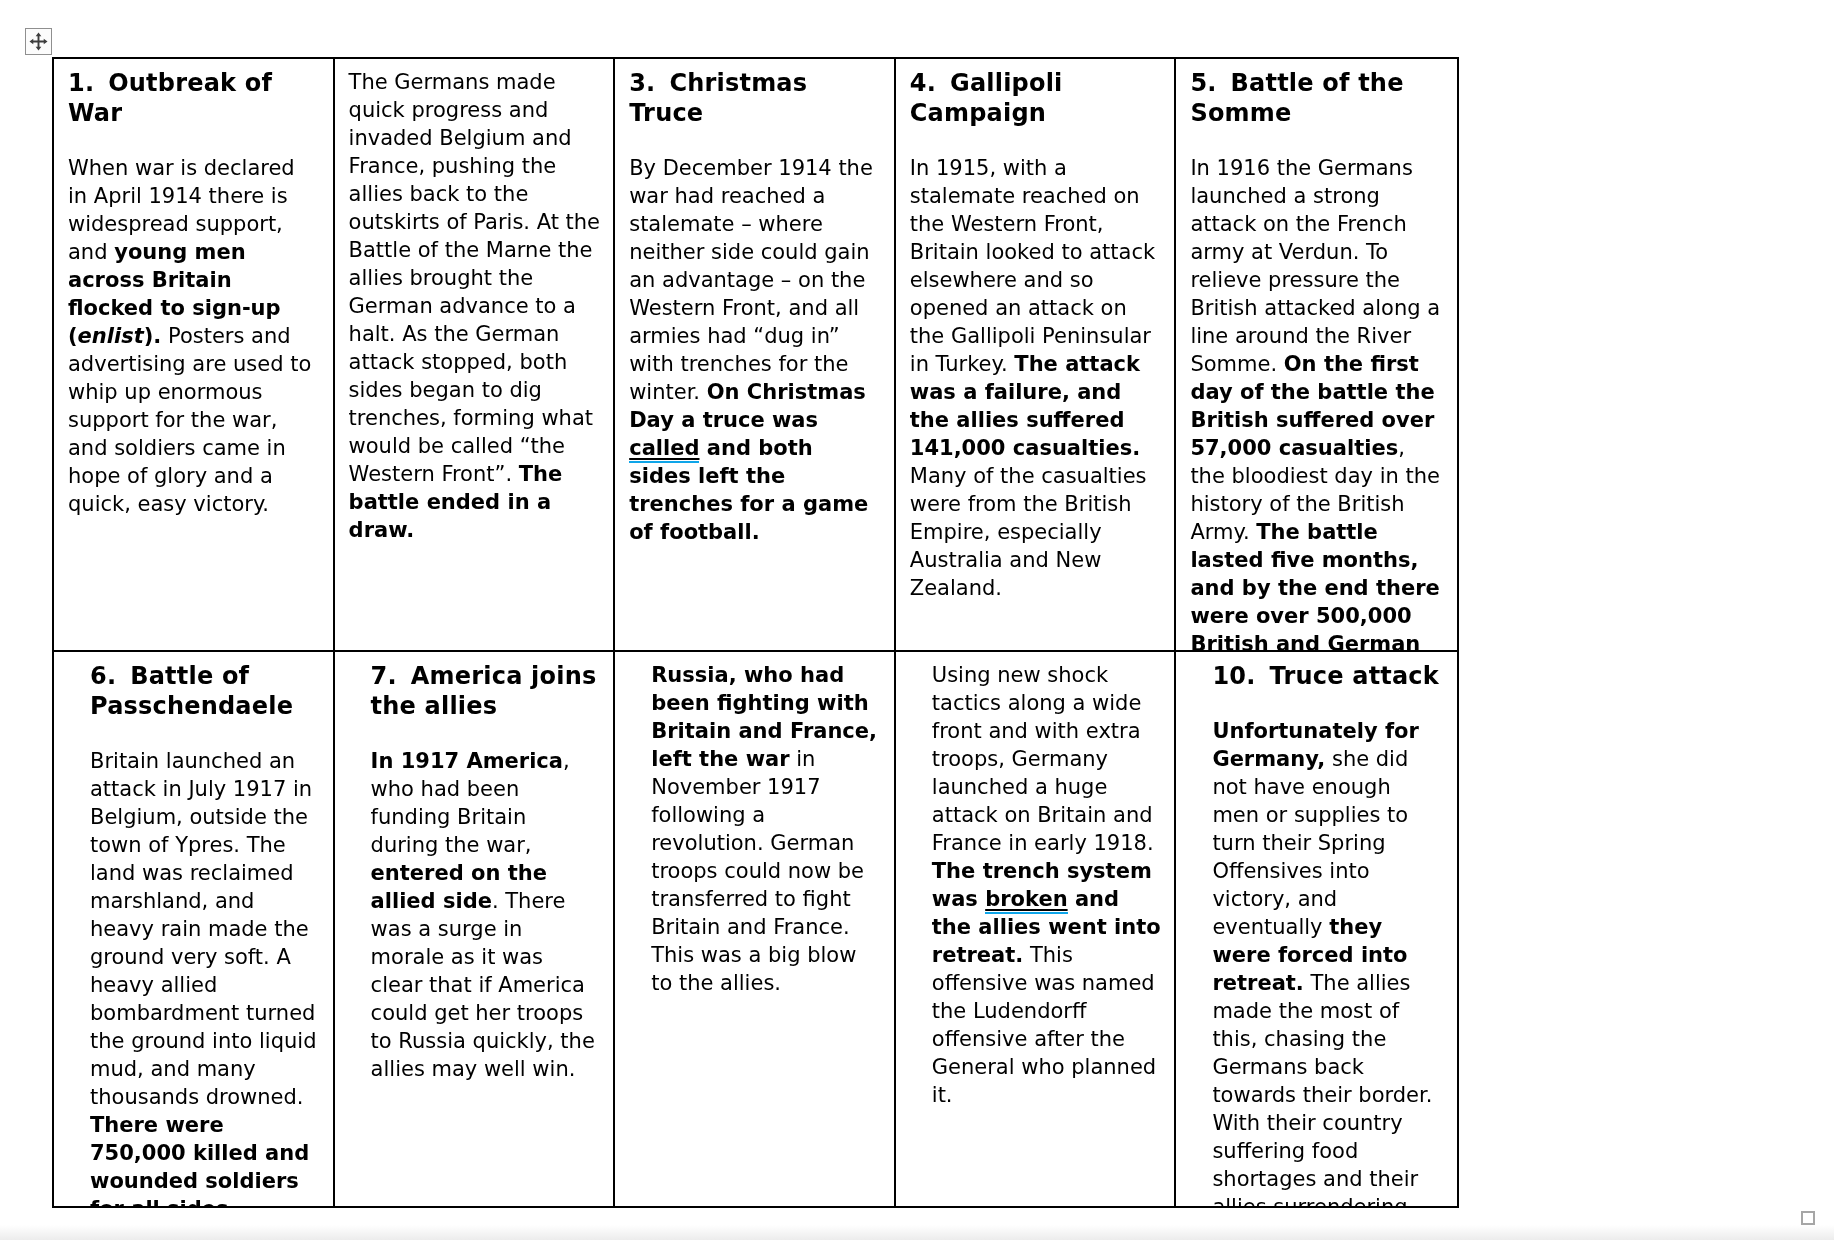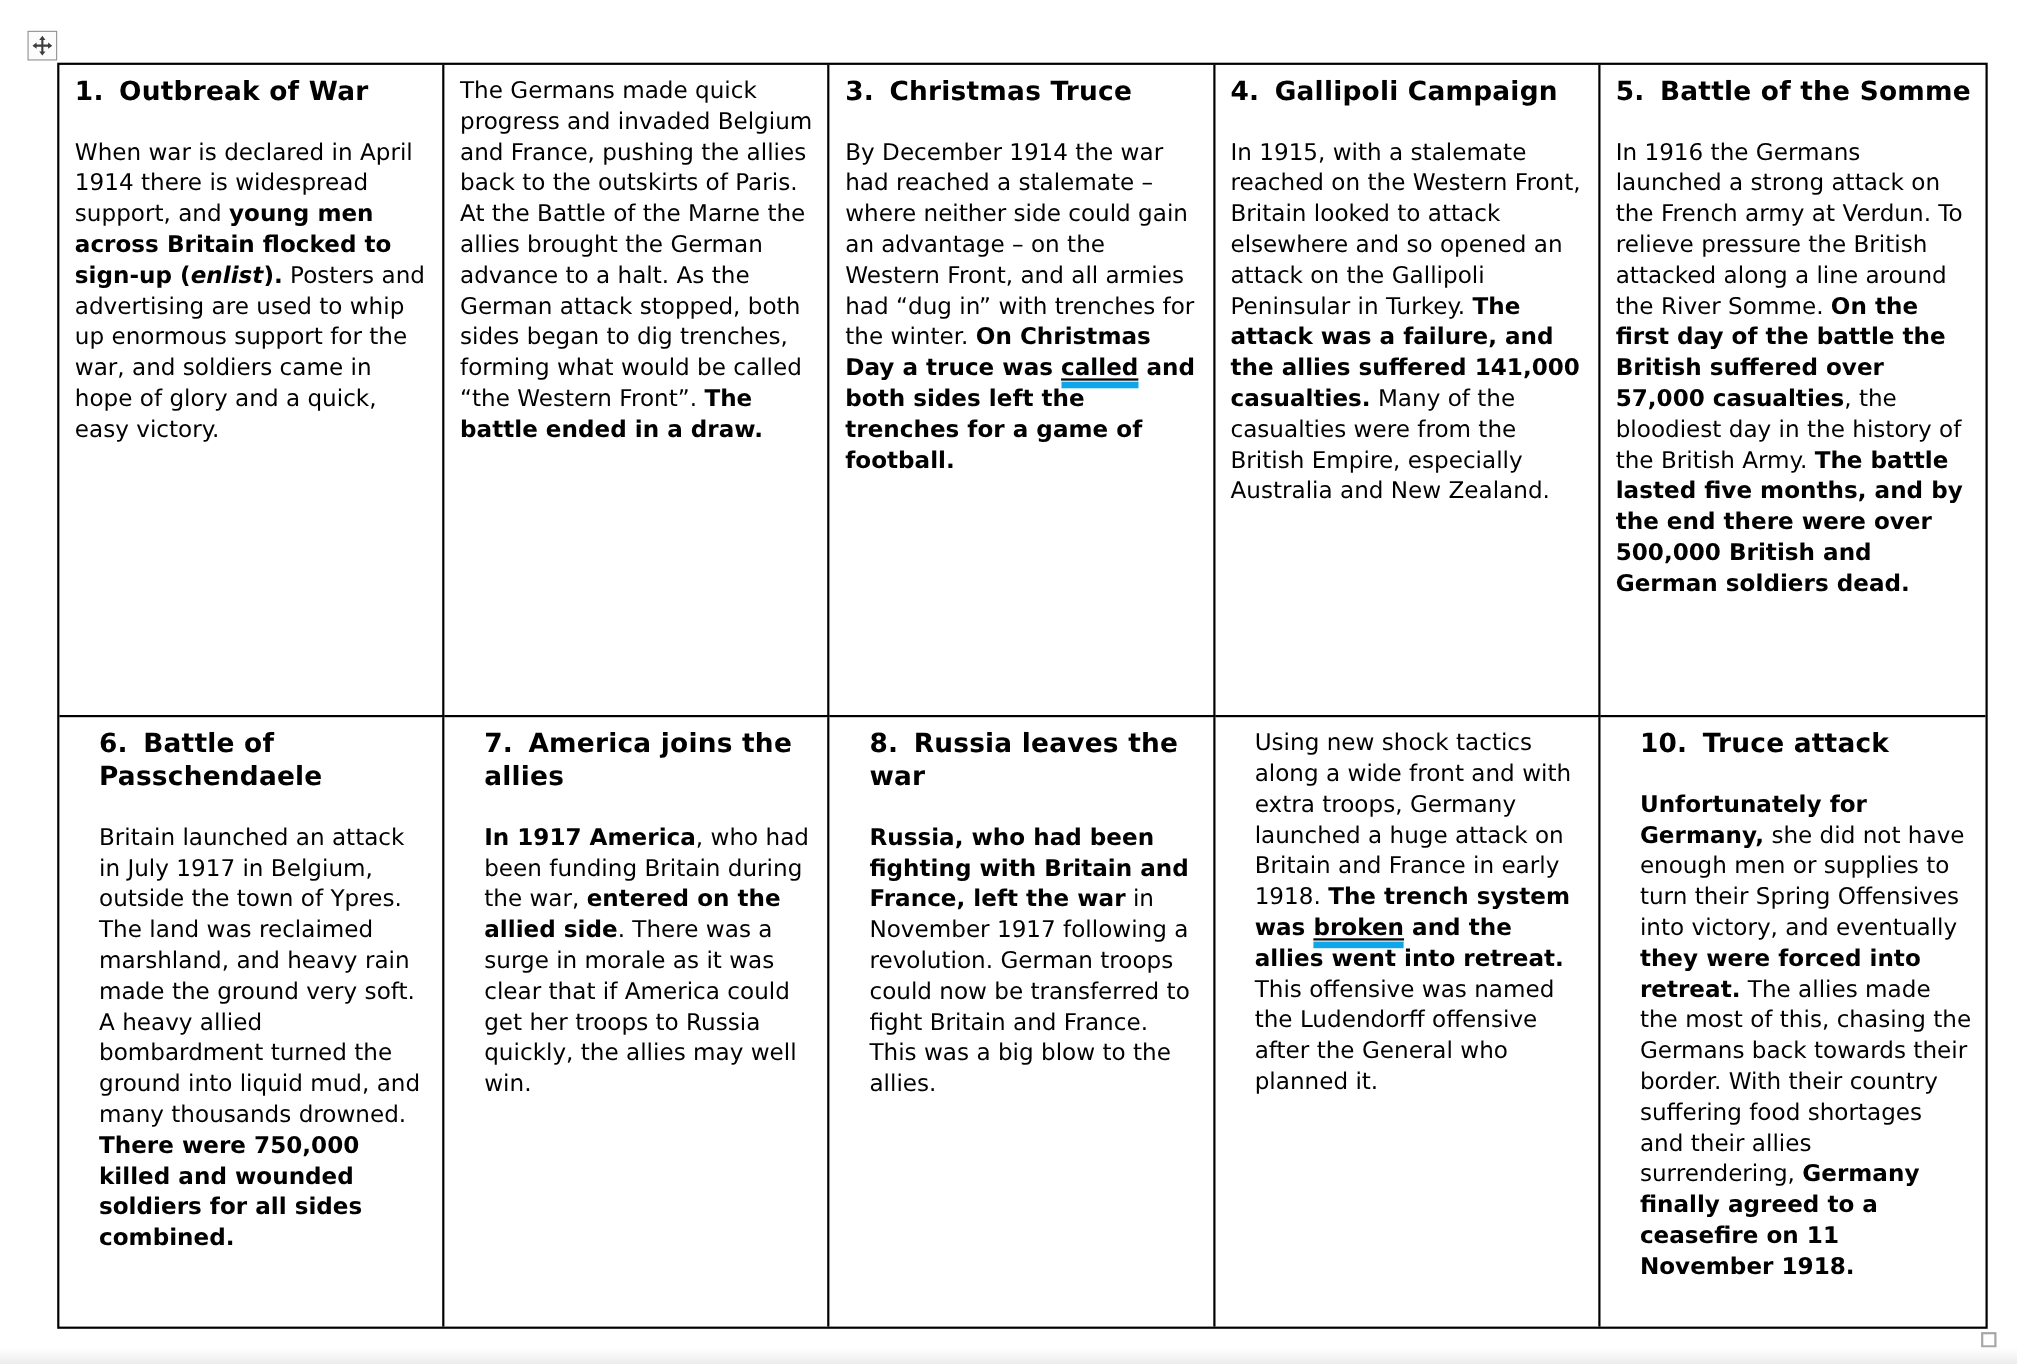--- a/index.html
+++ b/index.html
@@ -14,21 +14,21 @@
   .move-handle {
     position: absolute; left: 25px; top: 28px;
     width: 27px; height: 27px;
     background: #fcfcfc;
     border: 1px solid #8f8f8f;
     display: flex; align-items: center; justify-content: center;
     cursor: move;
   }
   .ww1-table {
     position: absolute; left: 52px; top: 57px;
-    width: 1755px; height: 1151px;
+    width: 1407px; height: 1151px;
     display: grid;
     grid-template-columns: repeat(5, 1fr);
     grid-template-rows: 593px 1fr;
     border: 2px solid #000;
     background: #fff;
   }
   .cell {
     border-right: 2px solid #000;
     border-bottom: 2px solid #000;
     padding: 9px 13px 8px 14px;
@@ -47,21 +47,21 @@
   .cell-body {
     font-size: 21px;
     line-height: 28px;
   }
   .cell-body .b { font-weight: bold; }
   .cell-body .i { font-style: italic; }
   .cell-body .u-blue {
     text-decoration: underline;
     text-decoration-thickness: 2px;
     text-underline-offset: 3px;
-    border-bottom: 6px solid #0ea5e9;
+    border-bottom: 2px solid #0ea5e9;
     padding-bottom: 1px;
   }
   .resize-handle {
     position: absolute; left: 1801px; top: 1211px;
     width: 14px; height: 14px;
     background: #ffffff;
     border: 2px solid #a6a6a6;
     cursor: nwse-resize;
   }
   .bottom-strip {
@@ -101,21 +101,20 @@
     </div>
     <div class="cell">
       <div class="cell-heading"><span class="num">6.</span><span class="title">Battle of Passchendaele</span></div>
       <div class="cell-body"><span>Britain launched an attack in July 1917 in Belgium, outside the town of Ypres. The land was reclaimed marshland, and heavy rain made the ground very soft. A heavy allied bombardment turned the ground into liquid mud, and many thousands drowned. </span><span class="b">There were 750,000 killed and wounded soldiers for all sides combined.</span></div>
     </div>
     <div class="cell">
       <div class="cell-heading"><span class="num">7.</span><span class="title">America joins the allies</span></div>
       <div class="cell-body"><span class="b">In 1917 America</span><span>, who had been funding Britain during the war, </span><span class="b">entered on the allied side</span><span>. There was a surge in morale as it was clear that if America could get her troops to Russia quickly, the allies may well win.</span></div>
     </div>
     <div class="cell">
-      <div class="cell-heading"><span class="num">8.</span><span class="title">Russia leaves the war</span></div>
       <div class="cell-body"><span class="b">Russia, who had been fighting with Britain and France, left the war</span><span> in November 1917 following a revolution. German troops could now be transferred to fight Britain and France. This was a big blow to the allies.</span></div>
     </div>
     <div class="cell">
       <div class="cell-body"><span>Using new shock tactics along a wide front and with extra troops, Germany launched a huge attack on Britain and France in early 1918. </span><span class="b">The trench system was </span><span class="b u-blue">broken</span><span class="b"> and the allies went into retreat.</span><span> This offensive was named the Ludendorff offensive after the General who planned it.</span></div>
     </div>
     <div class="cell">
       <div class="cell-heading"><span class="num">10.</span><span class="title">Truce attack</span></div>
       <div class="cell-body"><span class="b">Unfortunately for Germany,</span><span> she did not have enough men or supplies to turn their Spring Offensives into victory, and eventually </span><span class="b">they were forced into retreat.</span><span> The allies made the most of this, chasing the Germans back towards their border. With their country suffering food shortages and their allies surrendering, </span><span class="b">Germany finally agreed to a ceasefire on 11 November 1918.</span></div>
     </div>
   </div>

